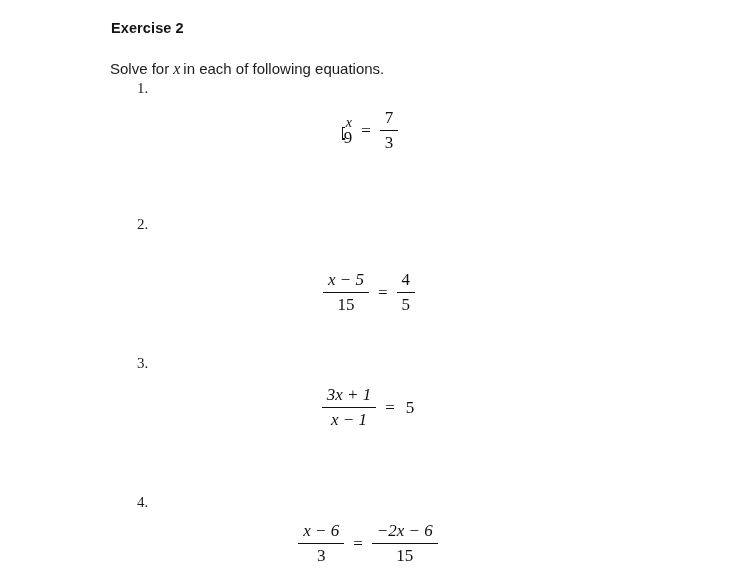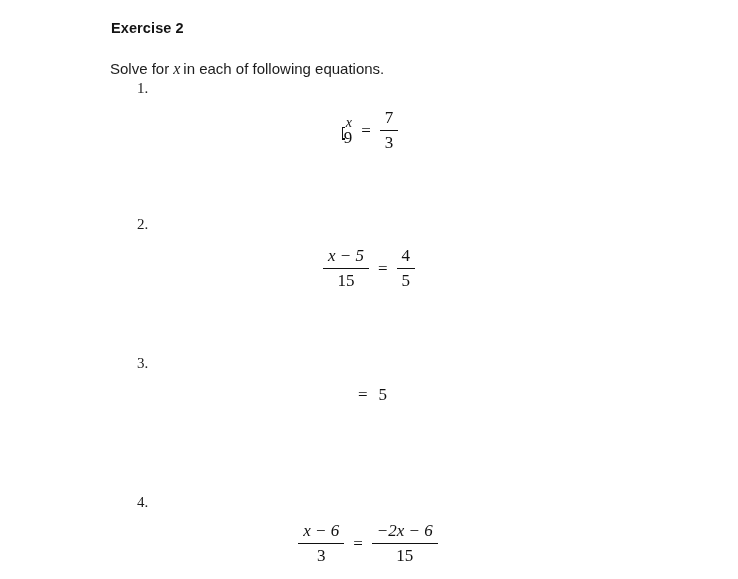--- a/index.html
+++ b/index.html
@@ -83,21 +83,21 @@
   .eq3 { top: 385px; }
   .eq4 { top: 521px; }
 
   
   .eq-inner {
     display: flex;
     align-items: center;
     position: relative;
   }
   .eq1 .eq-inner { transform: translateX(1px); }
-  .eq2 .eq-inner { transform: translateX(0px); }
+  .eq2 .eq-inner { transform: translateX(0px); margin-top: 24px; }
   .eq3 .eq-inner { transform: translateX(-1px); }
   .eq4 .eq-inner { transform: translateX(-1px); }
 
   
   .frac {
     display: inline-flex;
     flex-direction: column;
     align-items: center;
     justify-content: center;
     vertical-align: middle;
@@ -220,20 +220,25 @@
       <span class="frac">
         <span class="num">4</span>
         <span class="bar"></span>
         <span class="den">5</span>
       </span>
     </div>
   </div>
 
   <div class="equation eq3">
     <div class="eq-inner">
+      <span class="frac">
+        <span class="num var">3x + 1</span>
+        <span class="bar"></span>
+        <span class="den var">x − 1</span>
+      </span>
       <span class="equals">=</span>
       <span class="rhs-plain">5</span>
     </div>
   </div>
 
   <div class="equation eq4">
     <div class="eq-inner">
       <span class="frac">
         <span class="num var">x − 6</span>
         <span class="bar"></span>

